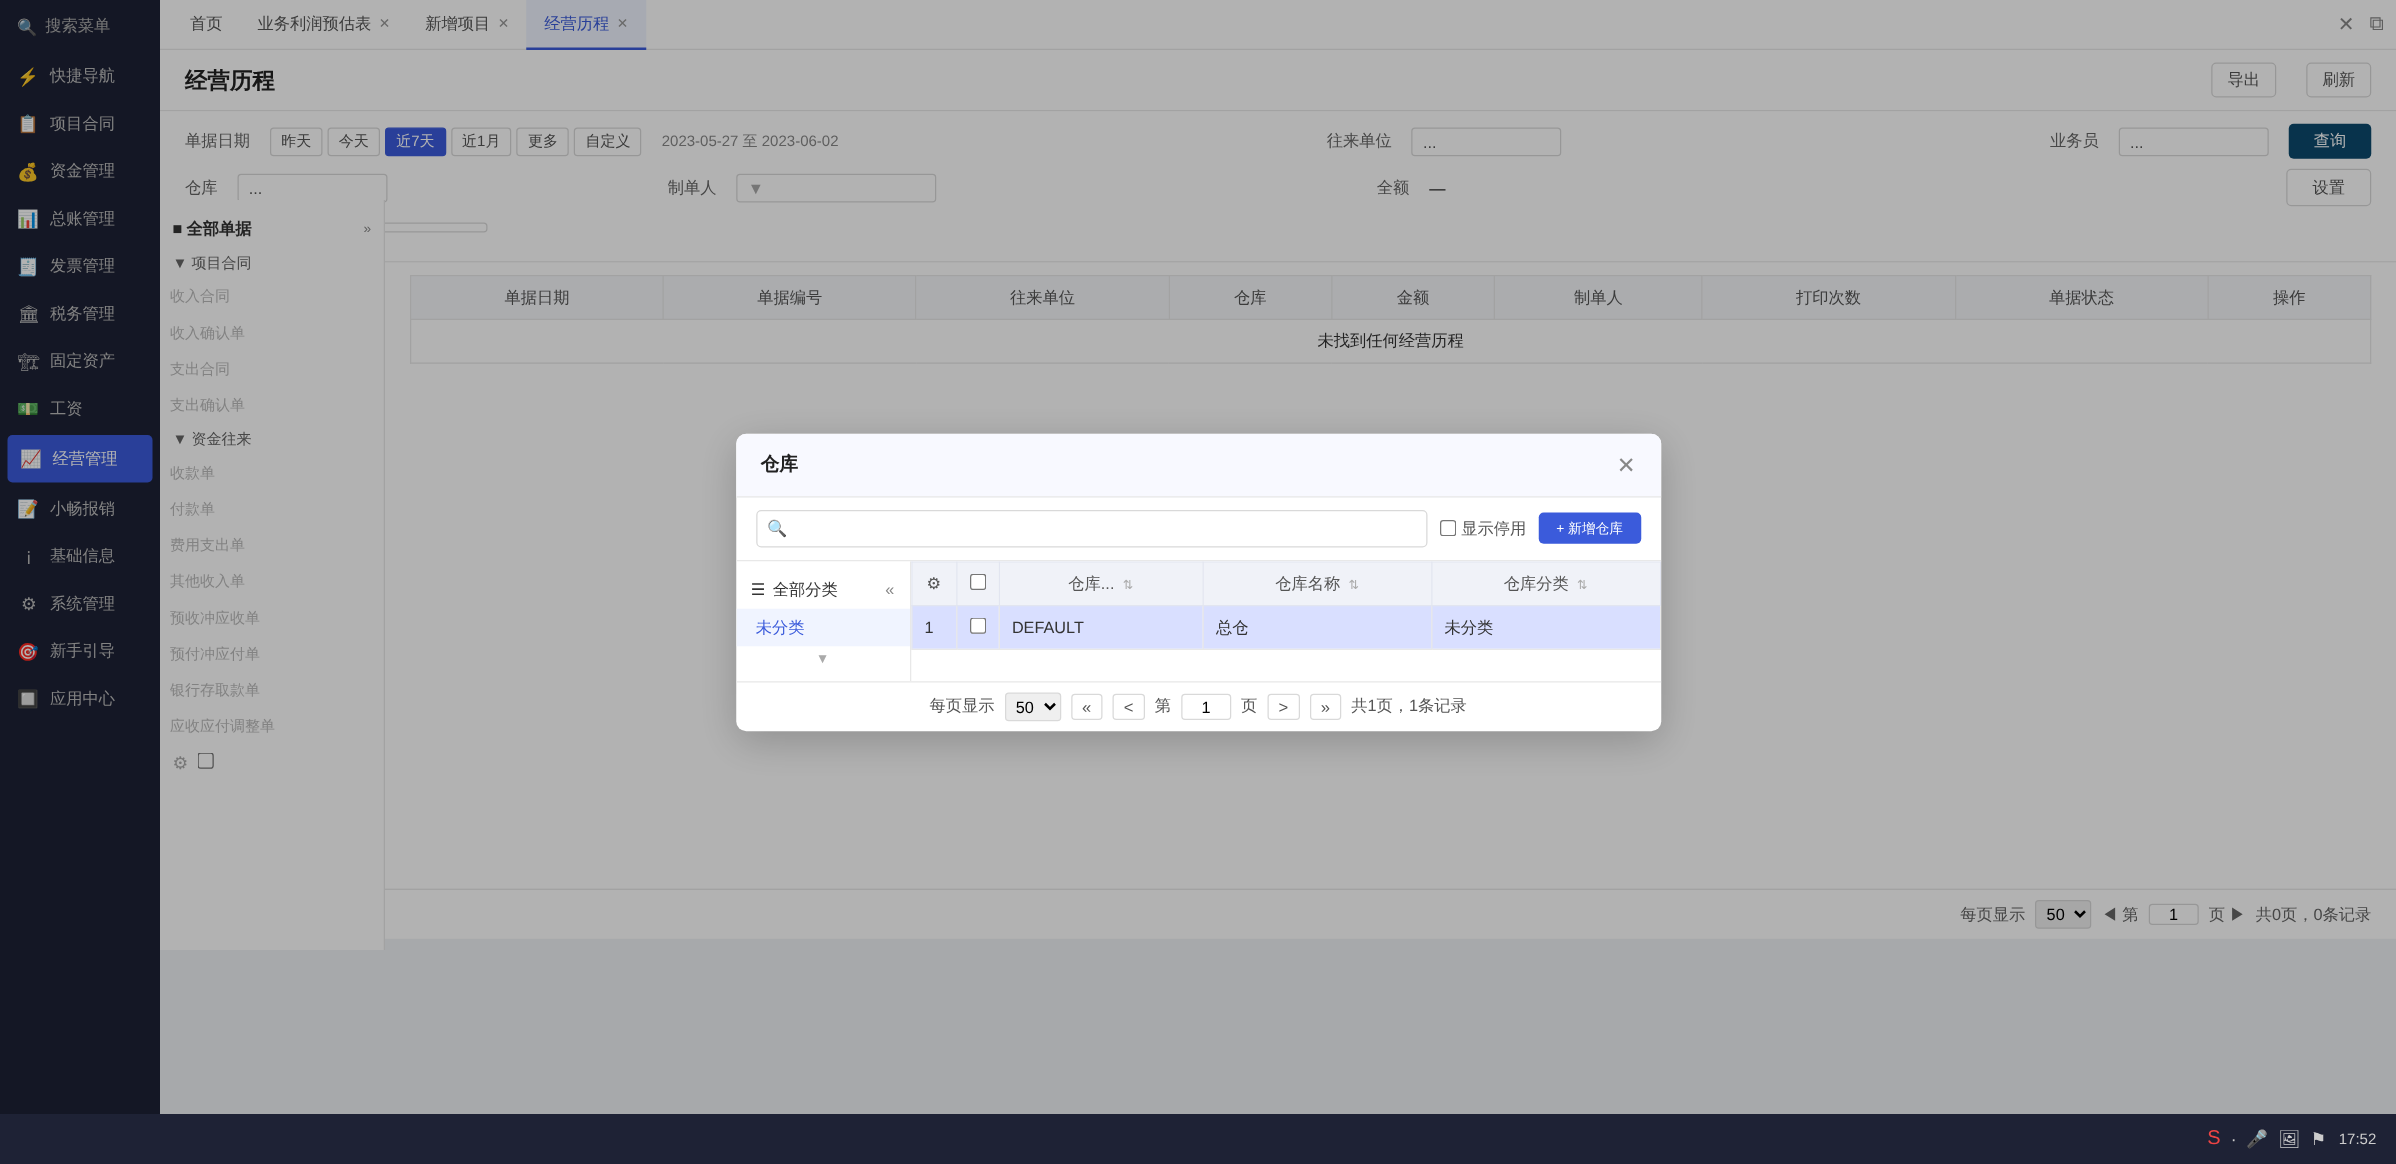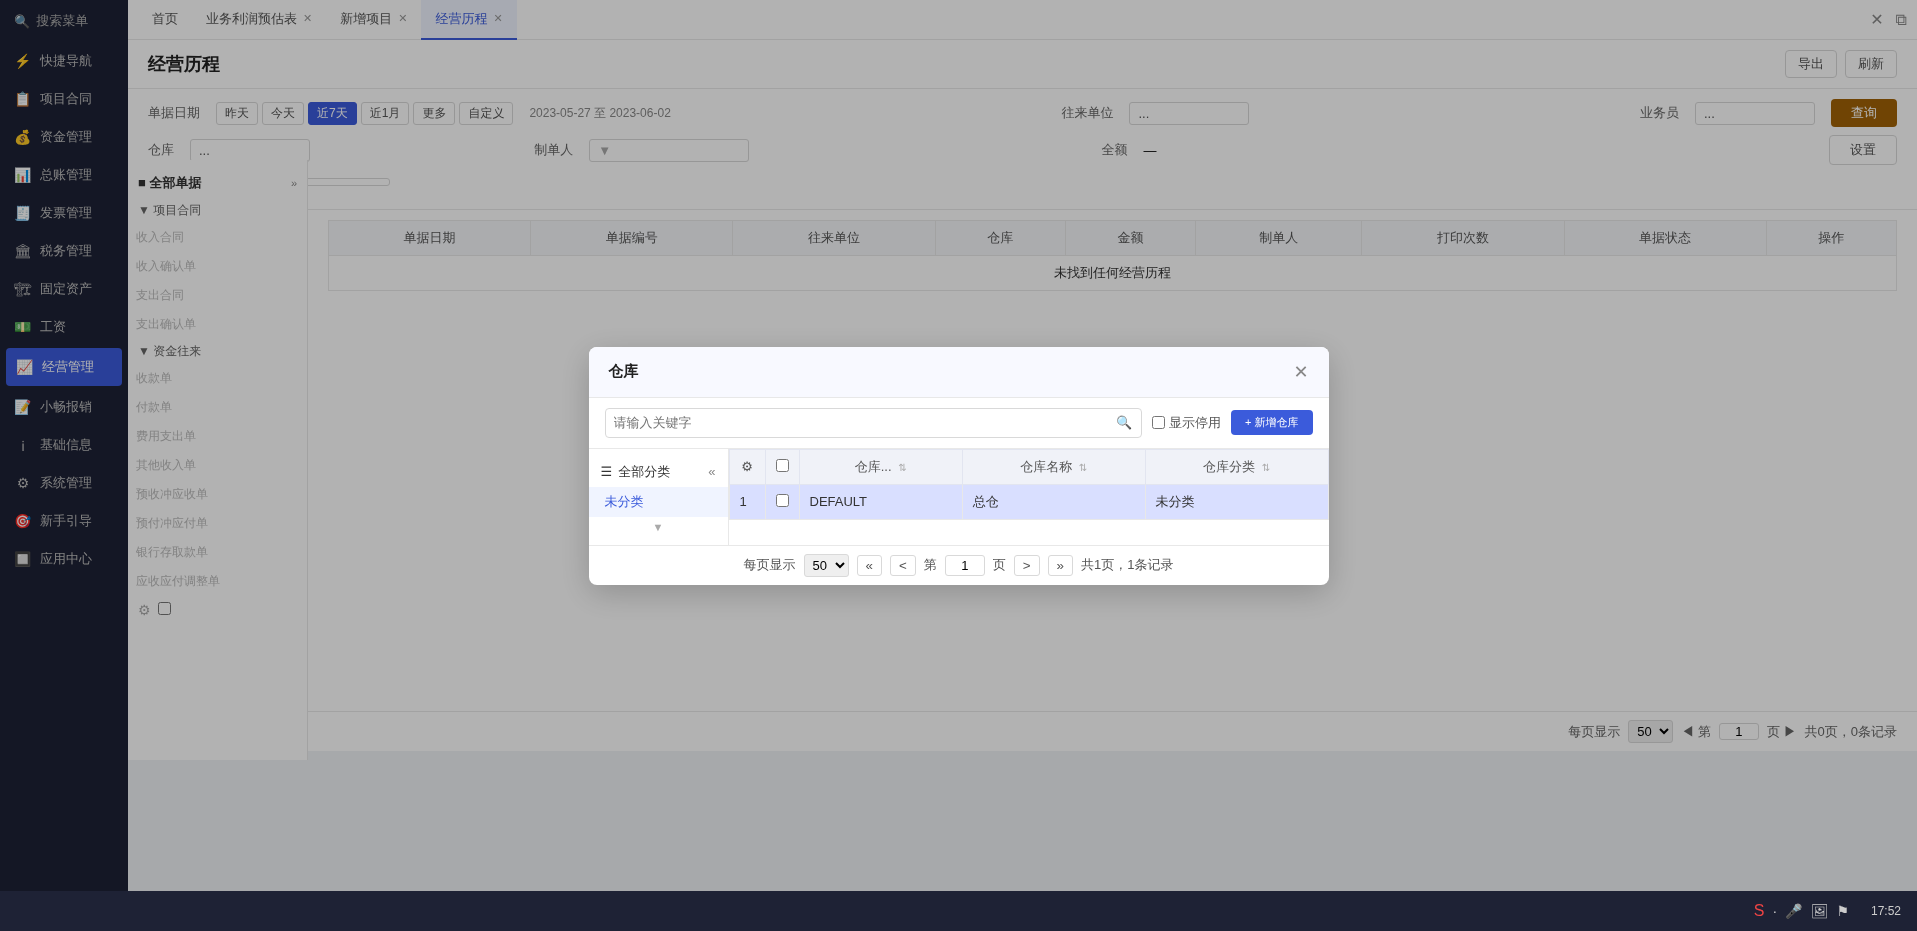--- a/index.html
+++ b/index.html
@@ -37,36 +37,36 @@
     }
     .tab.active { color: #3b5bdb; border-bottom: 2px solid #3b5bdb; background: #f0f4ff; }
     .tab .close-icon { font-size: 11px; color: #999; }
     .tab-bar-right { margin-left: auto; display: flex; gap: 6px; align-items: center; }
 
     
     .page-header {
       background: #fff; padding: 10px 20px; border-bottom: 1px solid #e8e8e8; display: flex; align-items: center; justify-content: space-between; flex-shrink: 0;
     }
     .page-title { font-size: 18px; font-weight: bold; color: #222; }
-    .page-header-actions { display: flex; gap: 8px; align-items: center; }
+    .page-header-actions { display: flex; gap: 24px; align-items: center; }
     .btn-export { background: none; border: 1px solid #d9d9d9; padding: 4px 12px; border-radius: 4px; color: #555; cursor: pointer; font-size: 13px; }
     .btn-refresh { background: none; border: 1px solid #d9d9d9; padding: 4px 12px; border-radius: 4px; color: #555; cursor: pointer; font-size: 13px; }
 
     
     .filter-area {
       background: #fff; padding: 10px 20px; border-bottom: 1px solid #e8e8e8; flex-shrink: 0;
     }
     .filter-row { display: flex; align-items: center; gap: 16px; margin-bottom: 8px; flex-wrap: wrap; }
     .filter-label { color: #666; font-size: 13px; white-space: nowrap; }
     .filter-date-btns { display: flex; gap: 4px; }
     .date-btn { padding: 2px 8px; border: 1px solid #d9d9d9; border-radius: 3px; background: #fff; cursor: pointer; font-size: 12px; color: #555; }
     .date-btn.active { background: #3b5bdb; color: #fff; border-color: #3b5bdb; }
     .date-range { color: #888; font-size: 12px; }
     .filter-select { border: 1px solid #d9d9d9; border-radius: 3px; padding: 3px 8px; font-size: 13px; color: #555; cursor: pointer; background: #fff; display: flex; align-items: center; gap: 4px; min-width: 120px; }
-    .btn-query { background: #a16207; color: #fff; border: none; padding: 5px 20px; border-radius: 4px; cursor: pointer; font-size: 13px; }
+    .btn-query { background: #0c4a6e; color: #fff; border: none; padding: 5px 20px; border-radius: 4px; cursor: pointer; font-size: 13px; }
     .btn-settings { background: #fff; color: #555; border: 1px solid #d9d9d9; padding: 5px 20px; border-radius: 4px; cursor: pointer; font-size: 13px; }
 
     
     .table-area {
       background: #fff; flex: 1; padding: 10px 20px; overflow: auto;
     }
     .data-table { width: 100%; border-collapse: collapse; font-size: 13px; }
     .data-table th { background: #f5f7fa; border: 1px solid #e8e8e8; padding: 8px 10px; color: #555; font-weight: normal; white-space: nowrap; }
     .data-table td { border: 1px solid #e8e8e8; padding: 8px 10px; color: #333; }
     .no-data { text-align: center; color: #999; padding: 40px; }
@@ -145,21 +145,21 @@
       border-top: 1px solid #e8e8e8; padding: 12px 20px; display: flex; justify-content: flex-end; gap: 10px;
     }
     .btn-cancel { border: 1px solid #d9d9d9; background: #fff; padding: 6px 20px; border-radius: 4px; cursor: pointer; font-size: 13px; color: #555; }
     .btn-confirm { background: #3b5bdb; color: #fff; border: none; padding: 6px 20px; border-radius: 4px; cursor: pointer; font-size: 13px; }
 
     
     .taskbar {
       position: fixed; bottom: 0; left: 0; right: 0; height: 40px; background: #1e2235; display: flex; align-items: center; justify-content: flex-end; padding: 0 16px; z-index: 200;
     }
     .taskbar-icons { display: flex; gap: 8px; align-items: center; }
-    .taskbar-time { color: #ccc; font-size: 12px; margin-left: 22px; }
+    .taskbar-time { color: #ccc; font-size: 12px; margin-left: 10px; }
 
     
     .whar-text {
       position: absolute; left: 178px; top: 325px; font-size: 36px; font-weight: bold; color: rgba(200,200,220,0.25); pointer-events: none; z-index: 1; letter-spacing: 2px;
     }
     .sub-nav-item { padding: 6px 8px; font-size: 12px; color: #bbb; cursor: pointer; }
 
     .table-col-check { width: 30px; text-align: center; }
   </style>
 </head>
@@ -376,21 +376,20 @@
 <div class="overlay">
   <div class="modal">
 
     <div class="modal-header">
       <span class="modal-title">仓库</span>
       <button class="modal-close">✕</button>
     </div>
 
     <div class="modal-toolbar">
       <div class="modal-search">
-        <input type="text" style="border: none; outline: none; flex: 1 1 0%; font-size: 13px;" placeholder="请输入关键字">
         <span class="search-icon">🔍</span>
       </div>
       <label class="modal-checkbox-label">
         <input type="checkbox" style="">
         <span>显示停用</span>
       </label>
       <button class="btn-add-warehouse">+ 新增仓库</button>
     </div>
 
     <div class="modal-body">

